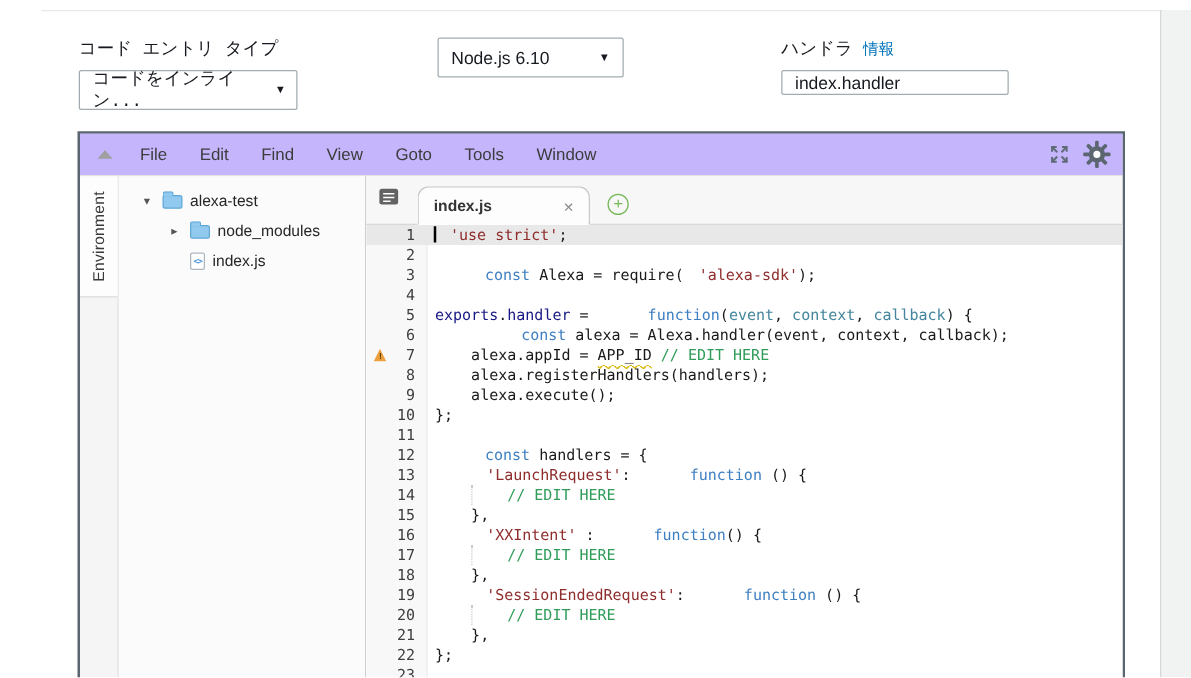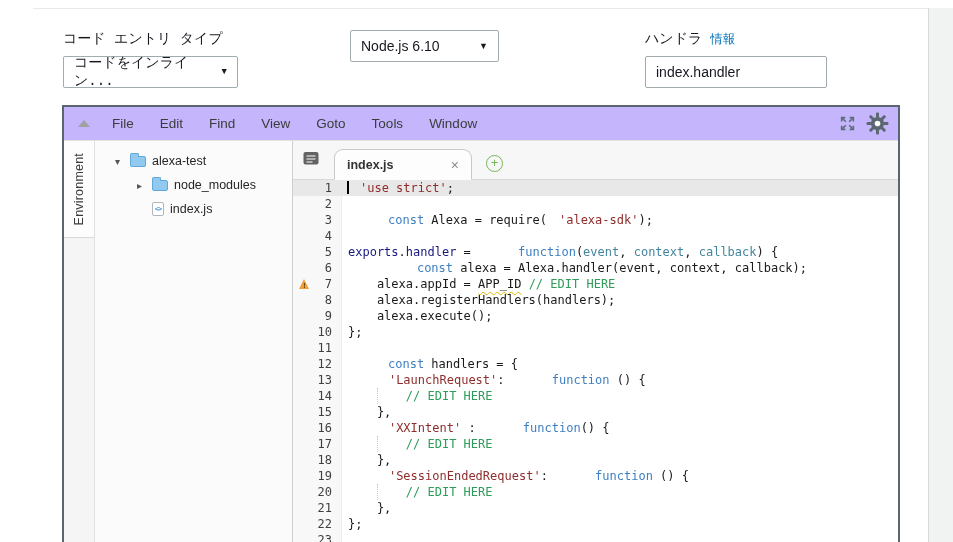--- a/index.html
+++ b/index.html
@@ -7,30 +7,30 @@
   .page { position:relative; width:953px; height:542px; background:#ffffff; overflow:hidden; }
 
   
   .top-hairline { position:absolute; left:33px; top:8px; width:895px; height:1px; background:#e9e9e9; }
   .right-strip  { position:absolute; left:928px; top:8px; width:25px; height:534px; background:#f1f2f2; border-left:1px solid #d5d9d9; }
 
   
   .field { position:absolute; top:30px; }
   .field-code-entry { left:63px;font-family:Liberation Mono, monospace; }
   .field-runtime    { left:350px; }
-  .field-handler    { left:645px; }
+  .field-handler    { left:625px; }
   .field-label { font-size:14px; color:#16191f; margin-bottom:8px; }
   .info-link { font-size:12.5px; margin-left:8px; color:var(--link); cursor:pointer; }
   .select { height:32px; border:1px solid #a2acb0; border-radius:2px; background:#fff;
             display:flex; align-items:center; justify-content:space-between; padding:0 10px;
             font-size:14px; color:#16191f; cursor:pointer; }
   .sel-code-entry { width:175px; }
   .sel-runtime    { width:149px; }
   .select-caret { font-size:9px; color:#16191f; margin-left:8px; }
-  .text-input { width:182px; height:32px; border:1px solid #a2acb0; border-radius:2px;
+  .text-input { width:182px; height:20px; border:1px solid #a2acb0; border-radius:2px;
                 padding:0 10px; font-size:14px; color:#16191f; font-family:"Liberation Sans",sans-serif; }
 
   
   .editor { position:absolute; left:62px; top:105px; width:838px; height:450px;
             border:2px solid #5a6570; background:#fff; display:flex; flex-direction:column; }
 
   .menubar { height:34px; flex:0 0 34px; background:#c4b5fd; border-bottom:1px solid #e3e3e3;
              display:flex; align-items:center; }
   .collapse-tri { width:0; height:0; margin-left:14px; border-left:6px solid transparent;
                   border-right:6px solid transparent; border-bottom:7px solid #a0a0a0; cursor:pointer; }

